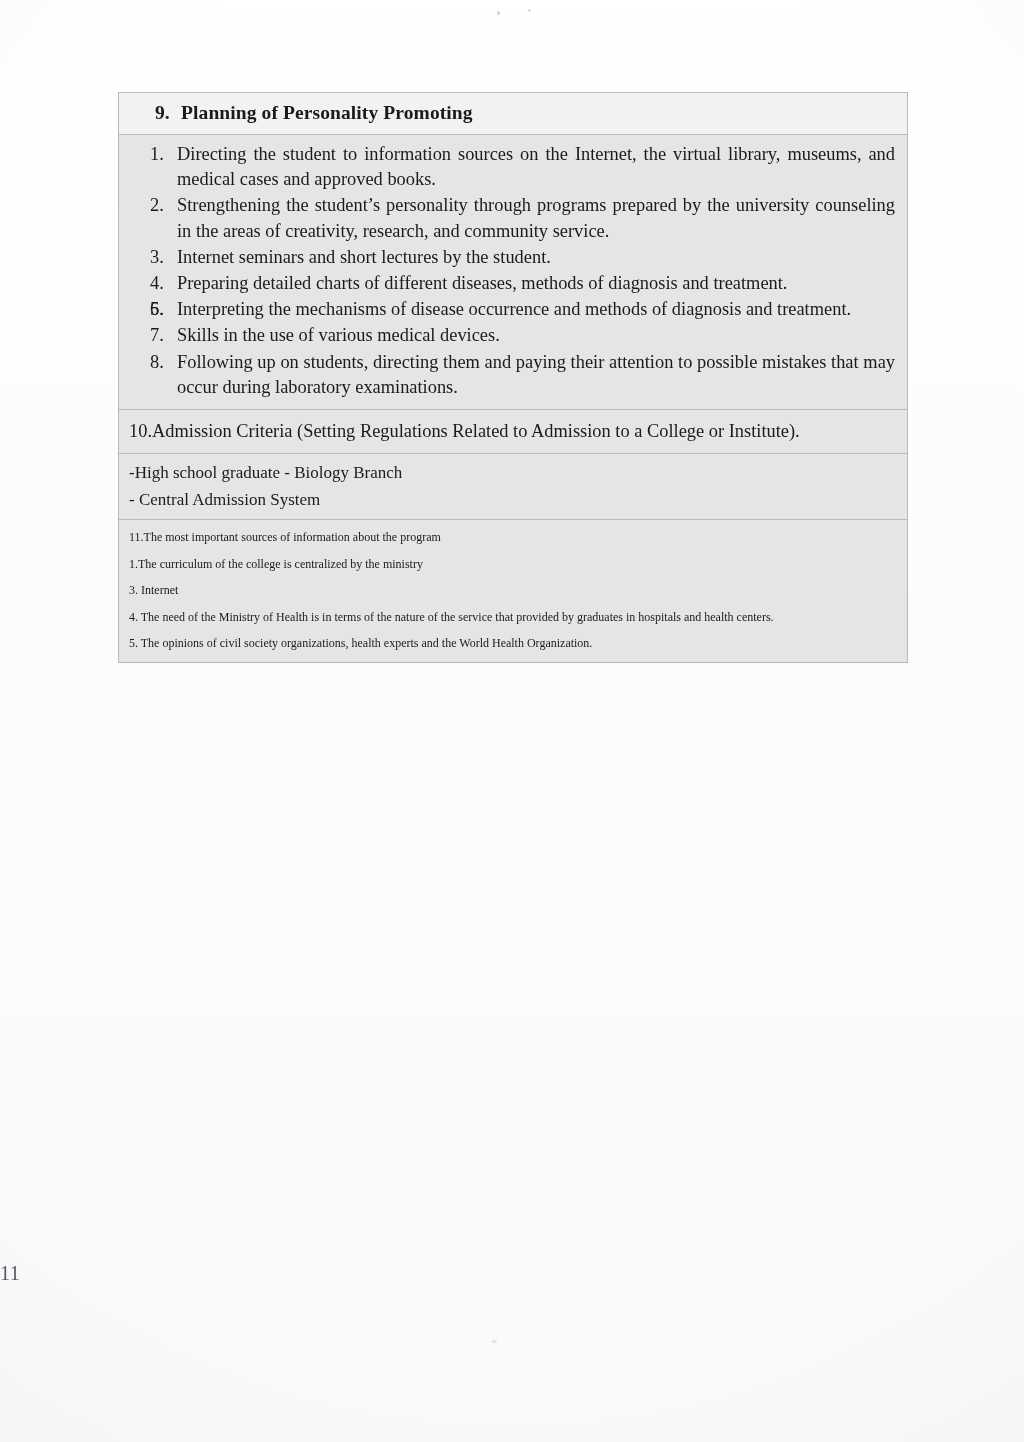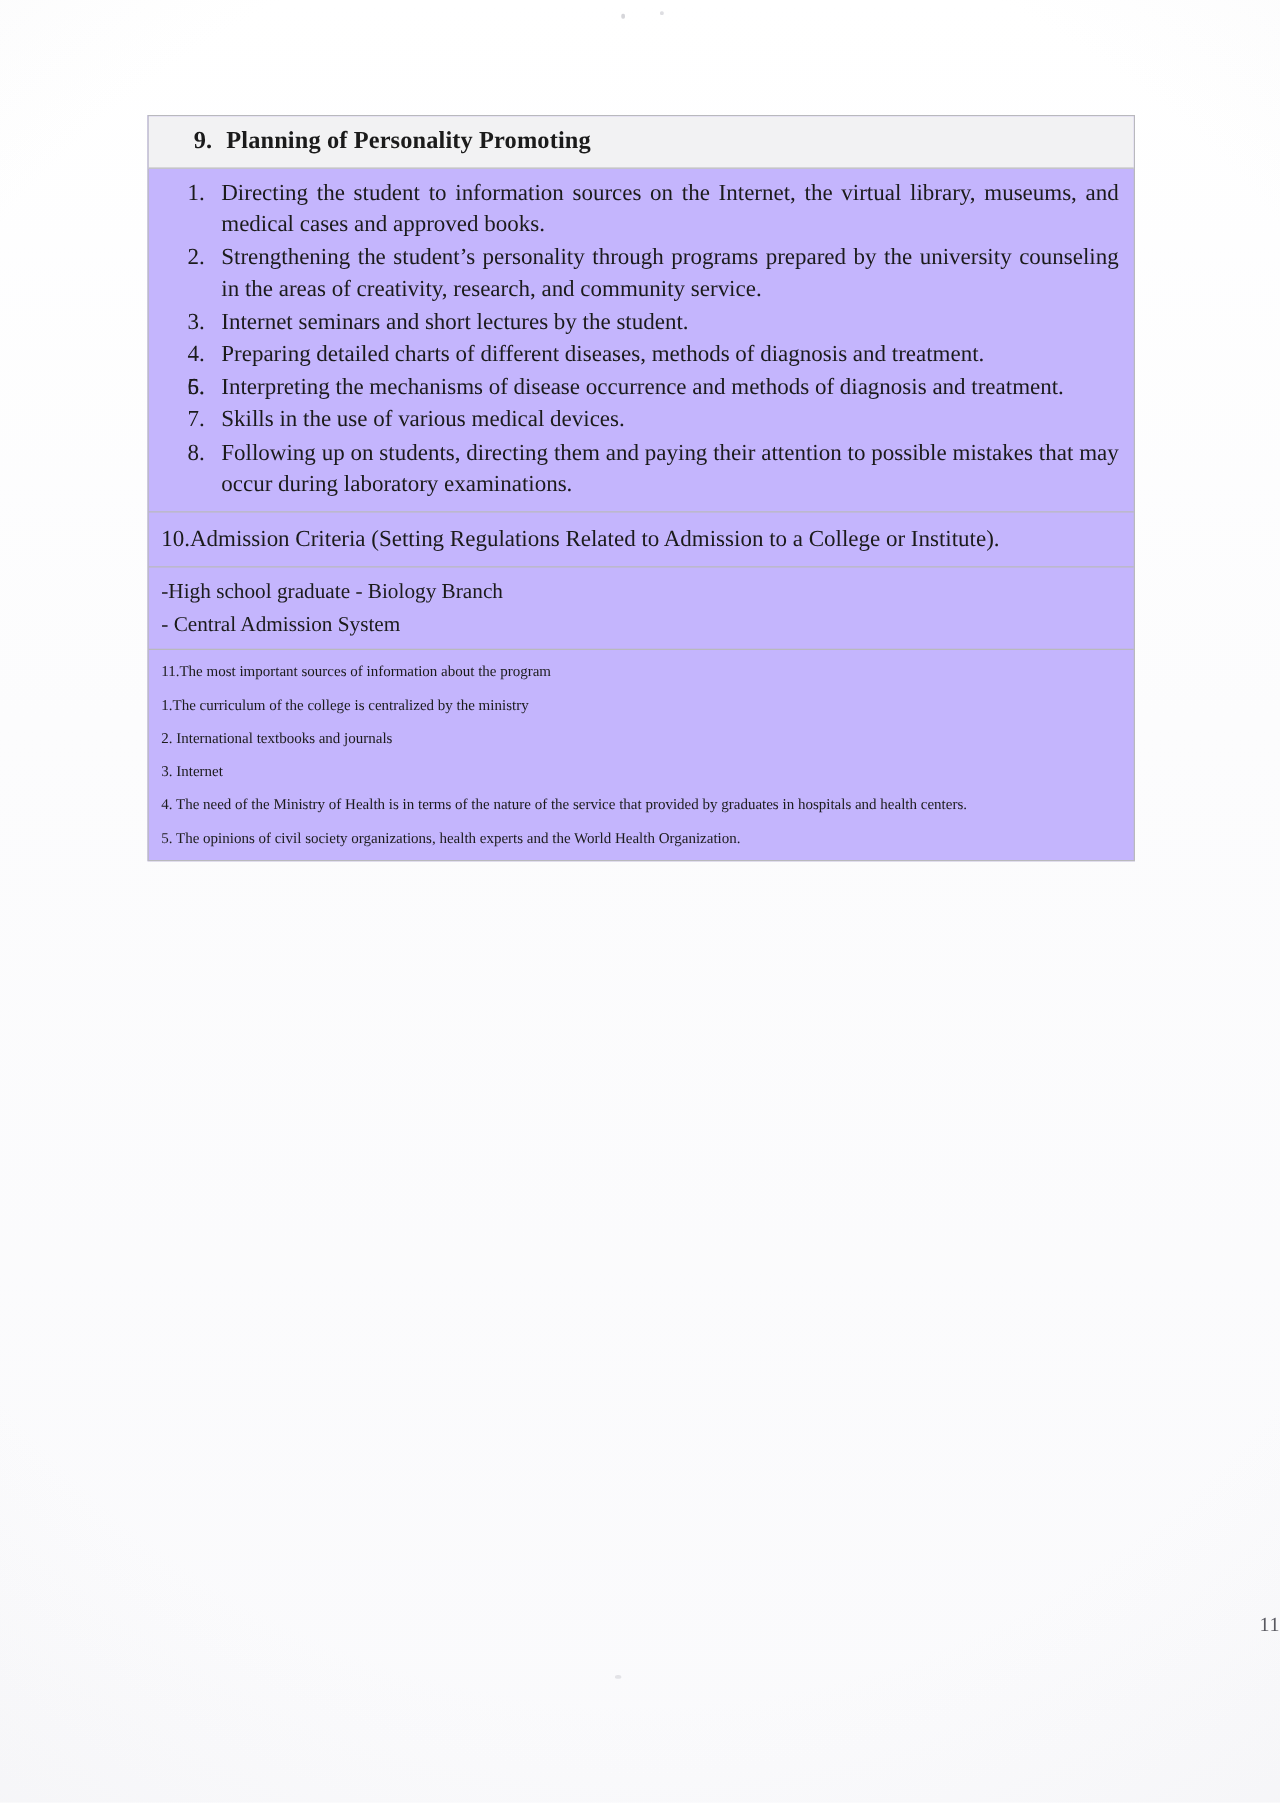--- a/index.html
+++ b/index.html
@@ -33,21 +33,21 @@
     height: 1442px;
   }
 
   .doc-table {
     position: absolute;
     left: 118px;
     top: 92px;
     width: 788px;
     border: 1px solid #b9b9bd;
     border-collapse: collapse;
-    background: #c4b5fd;
+    background: #e5e5e5;
   }
 
   .row {
     border-bottom: 1px solid #b9b9bd;
     box-sizing: border-box;
   }
   .row:last-child { border-bottom: none; }
 
   
   .section-head {
@@ -116,25 +116,24 @@
   }
   .sources-row .src-line.nojust {
     text-align: left;
   }
 
   .page-number {
     position: absolute;
     left: 0;
     top: 1262px;
     width: 1024px;
-    text-align: right;
-    font-size: 16px;
+    text-align: left;
+    font-size: 20px;
     color: #585860;
     letter-spacing: .5px;
-    margin-top: 30px;
   }
 
   
   .speck-a {
     position: absolute;
     left: 497px; top: 11px;
     width: 3px; height: 4px;
     background: #d6d6da;
     border-radius: 40%;
   }
@@ -211,21 +210,20 @@
     </div>
 
     <div class="row plain-row tight">
       <div class="criteria-line">-High school graduate - Biology Branch</div>
       <div class="criteria-line">- Central Admission System</div>
     </div>
 
     <div class="row sources-row">
       <div class="src-line nojust">11.The most important sources of information about the program</div>
       <div class="src-line nojust">1.The curriculum of the college is centralized by the ministry</div>
-      <div class="src-line nojust">2. International textbooks and journals</div>
       <div class="src-line nojust">3. Internet</div>
       <div class="src-line">4. The need of the Ministry of Health is in terms of the nature of the service that provided by graduates in hospitals and health centers.</div>
       <div class="src-line nojust">5. The opinions of civil society organizations, health experts and the World Health Organization.</div>
     </div>
 
   </div>
 
   <div class="page-number">11</div>
 
 </div>

